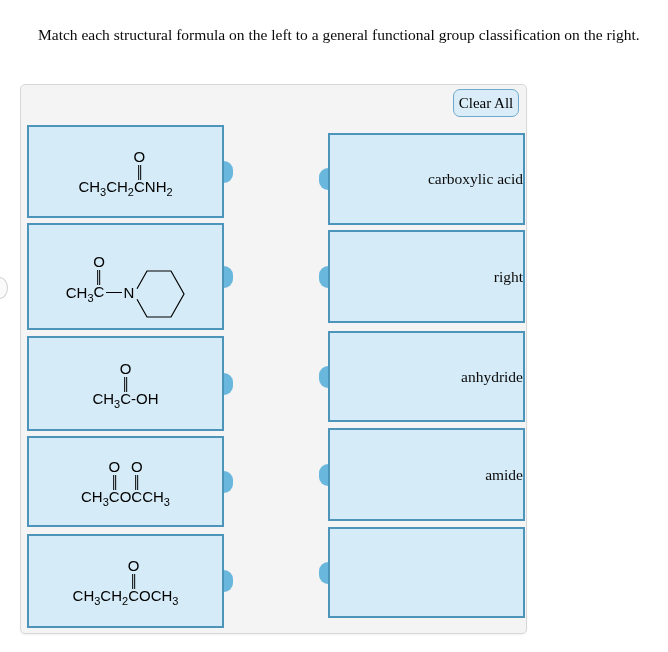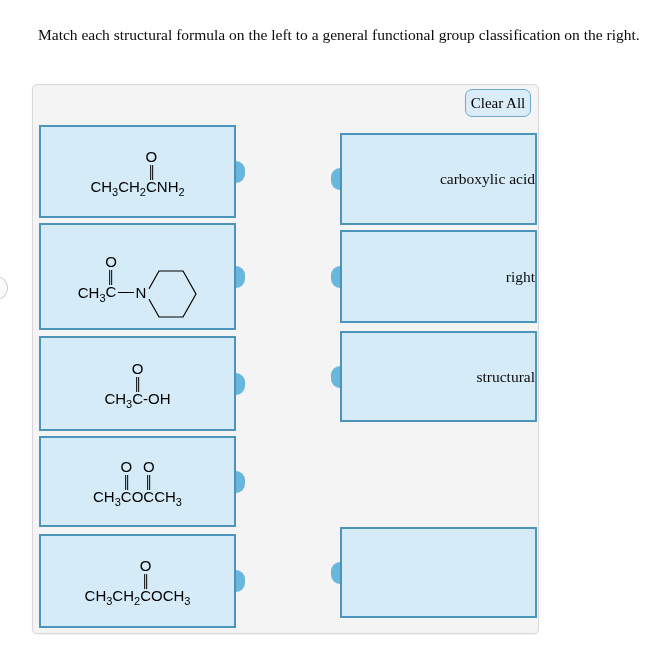--- a/index.html
+++ b/index.html
@@ -5,21 +5,21 @@
   * { margin:0; padding:0; box-sizing:border-box; }
   html,body { background:#ffffff; }
   .page {
     position:relative; width:668px; height:652px; background:#fff; overflow:hidden;
     font-family:"Liberation Serif", serif; color:#000;
   }
   .prompt {
     position:absolute; left:38px; top:26px; font-size:15.5px; white-space:nowrap; color:#0a0a0a;
   }
   .panel {
-    position:absolute; left:32px; top:84px; width:507px; height:550px;
+    position:absolute; left:20px; top:84px; width:507px; height:550px;
     background:var(--panel-bg,#f4f4f4); border:1px solid var(--panel-border,#d8d8d8);
     border-radius:5px; box-shadow:0 1px 2px rgba(0,0,0,0.06);
   }
   .clear-all {
     position:absolute; top:4px; right:7px; width:66px; height:28px;
     background:var(--button-fill,#d9ecf8); border:1px solid var(--button-border,#6fa9cc);
     border-radius:7px; font-family:"Liberation Serif", serif; font-size:15px; color:#000;
     cursor:pointer; line-height:1;
   }
   .card {
@@ -117,21 +117,25 @@
     <div class="card rbox" style="top:48px;height:92px">
       <span class="conn conn-l"></span>
       <span class="rlabel">carboxylic acid</span>
     </div>
     <div class="card rbox" style="top:145px;height:93px">
       <span class="conn conn-l"></span>
       <span class="rlabel">right</span>
     </div>
     <div class="card rbox" style="top:246px;height:91px">
       <span class="conn conn-l"></span>
-      <span class="rlabel">structural</span>
+      <span class="rlabel">anhydride</span>
+    </div>
+    <div class="card rbox" style="top:343px;height:93px">
+      <span class="conn conn-l"></span>
+      <span class="rlabel">amide</span>
     </div>
     <div class="card rbox" style="top:442px;height:91px">
       <span class="conn conn-l"></span>
     </div>
 
   </div>
 
   <div class="edge-tab"></div>
 
 </div>

